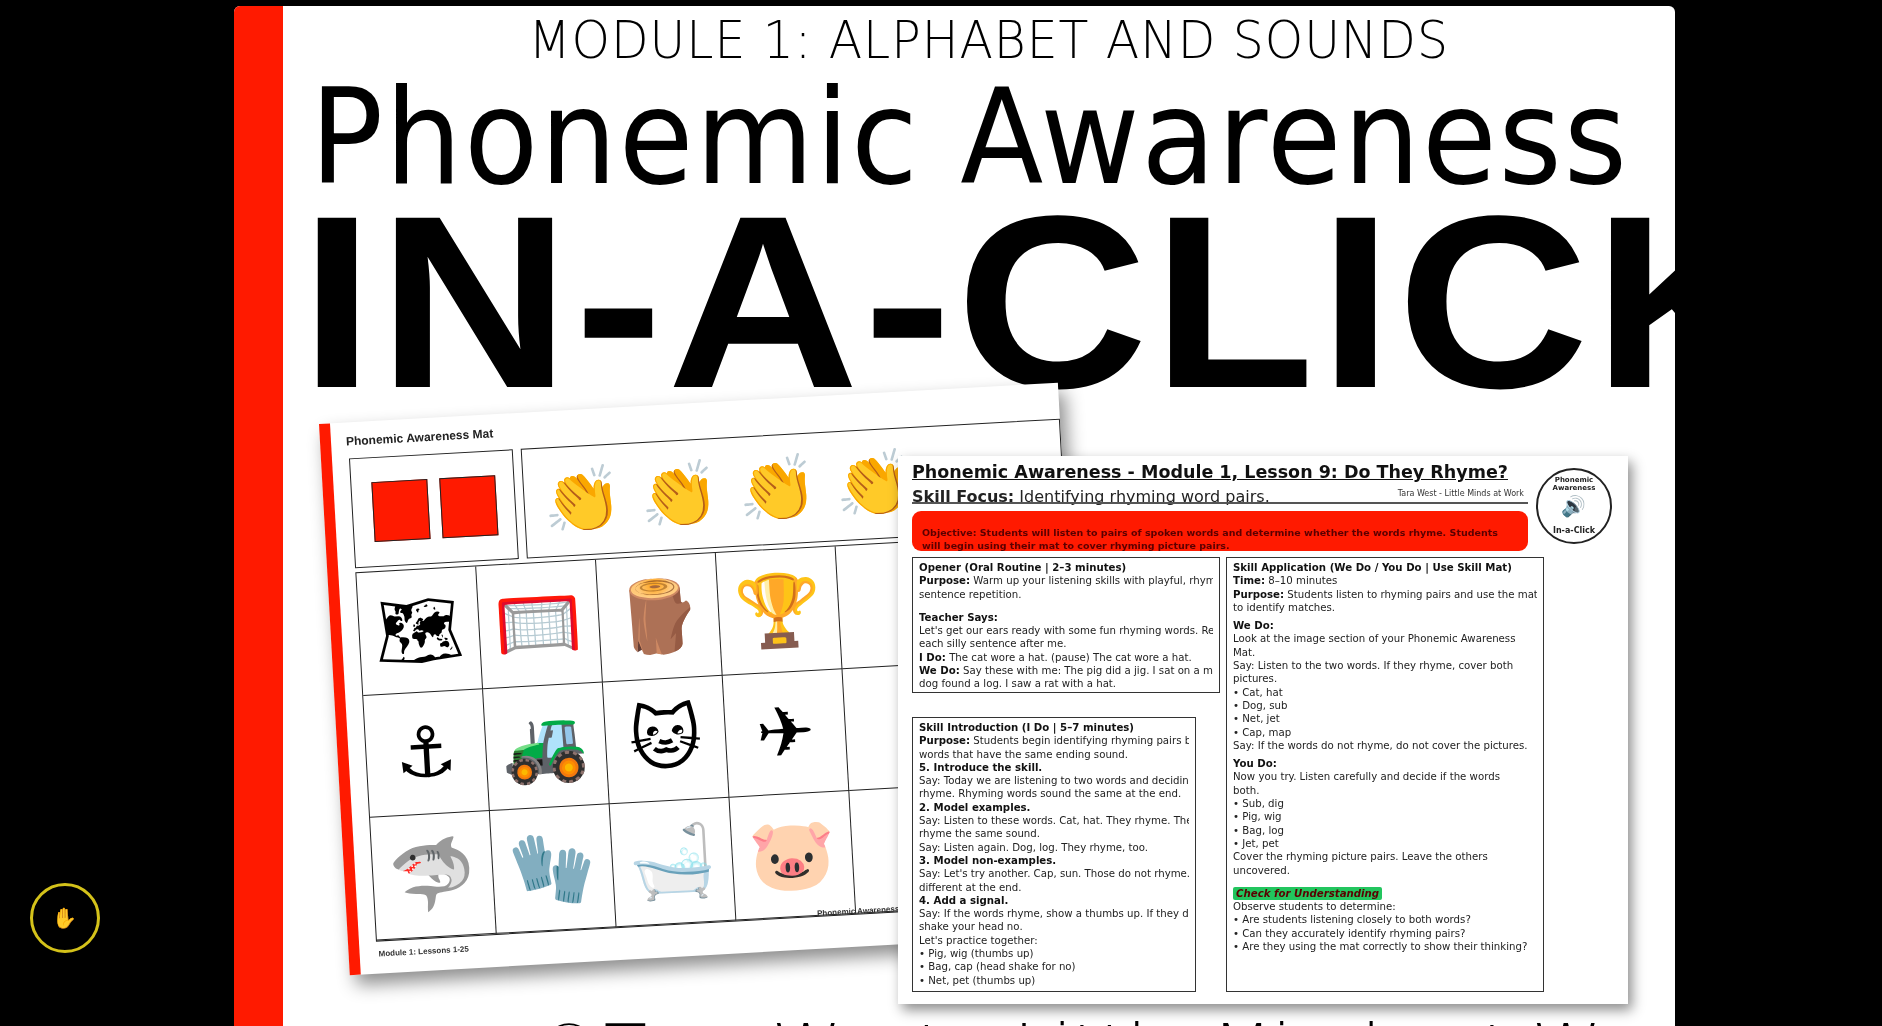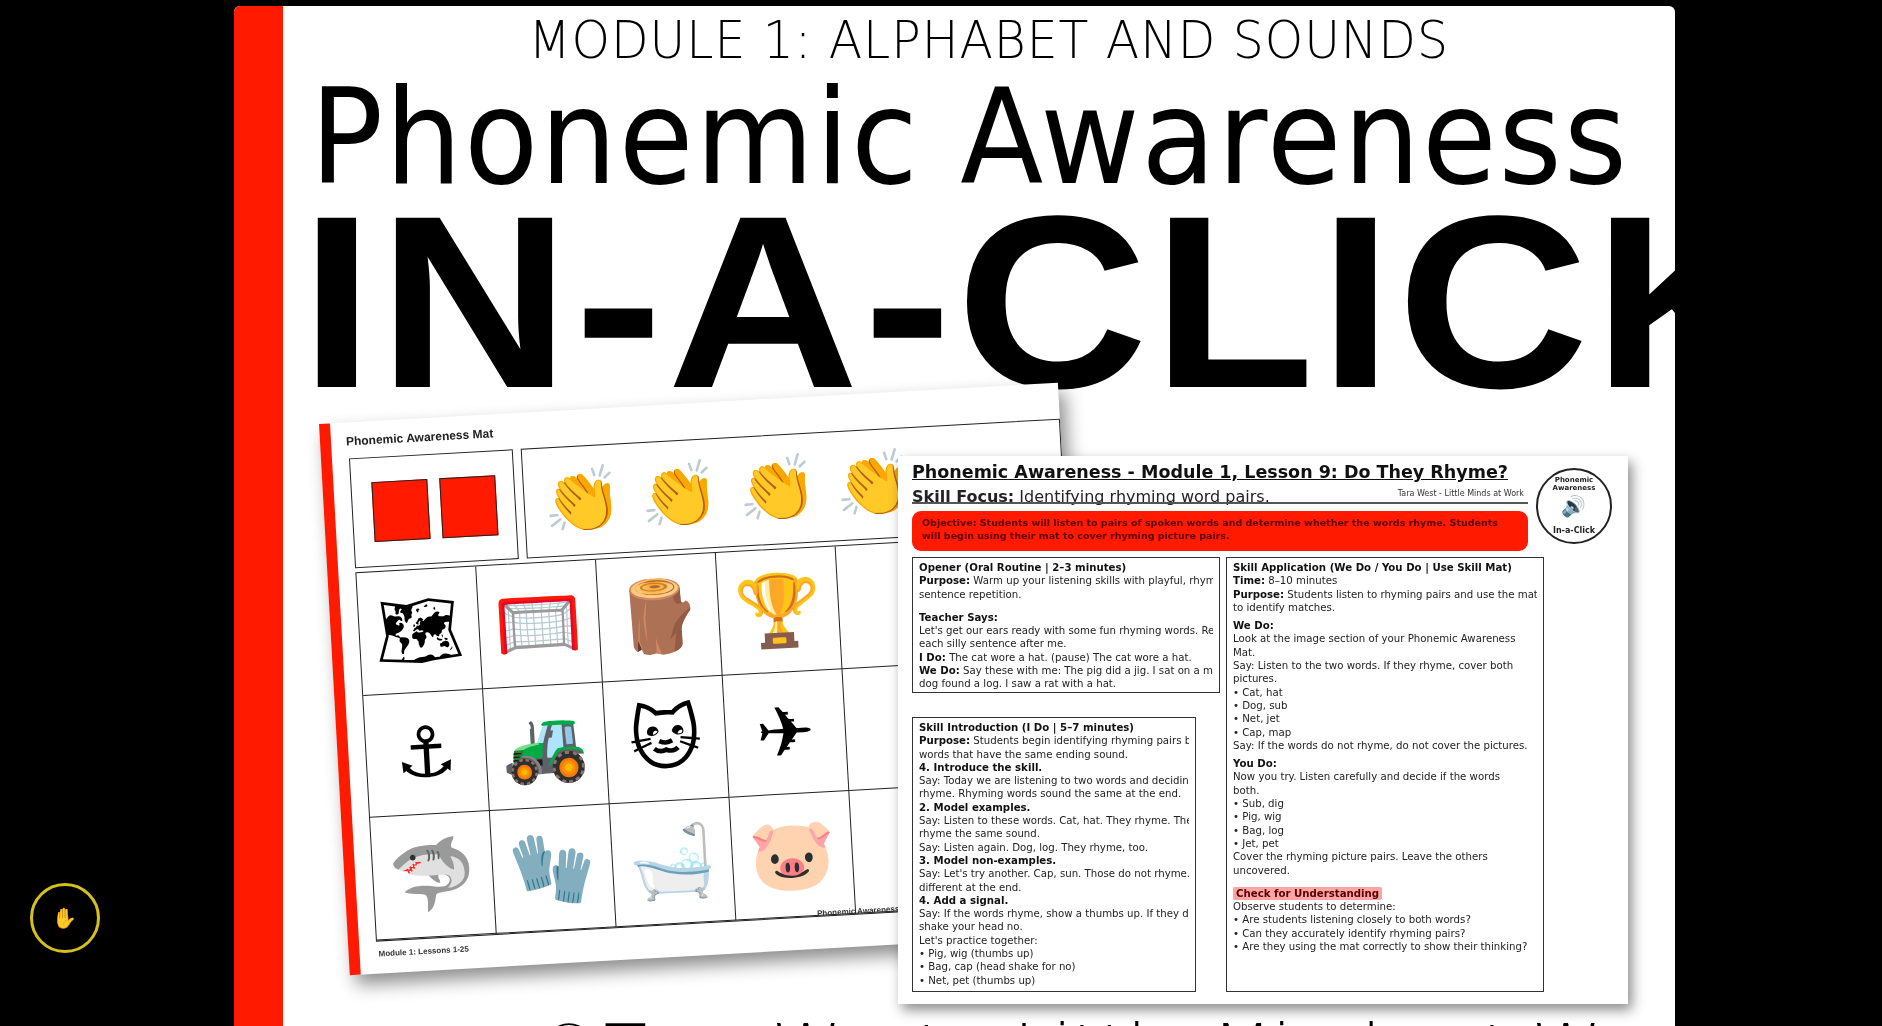--- a/index.html
+++ b/index.html
@@ -24,31 +24,31 @@
   .cell { border-right:1.5px solid #222; border-bottom:1.5px solid #222; display:flex; align-items:center; justify-content:center; font-size:70px; line-height:1; }
   .mat-foot { position:absolute; left:30px; top:528px; font-family:"Liberation Sans", sans-serif; font-weight:bold; font-size:8px; color:#333; }
   .mat-foot-r { position:absolute; left:470px; top:512px; font-family:"Liberation Sans", sans-serif; font-weight:bold; font-size:8px; color:#333; }
 
   
   .lesson { position:absolute; left:664px; top:450px; width:730px; height:548px; background:#fff; box-shadow: 4px 6px 12px rgba(0,0,0,0.45); font-family:"DejaVu Sans", sans-serif; color:#222; }
   .lp-title { position:absolute; left:14px; top:6px; font-family:"DejaVu Sans", sans-serif; font-weight:bold; font-size:17.5px; color:#111; white-space:nowrap;text-decoration:underline; }
   .lp-skill { position:absolute; left:14px; top:31px; font-size:16px; white-space:nowrap; }
   .lp-author { position:absolute; right:104px; top:33px; font-size:8px; color:#333; white-space:nowrap; }
   .lp-rule { position:absolute; left:14px; top:46px; width:616px; height:1.5px; background:#555; }
-  .lp-objective { position:absolute; left:14px; top:55px; width:616px; height:40px; background:#ff1a00; border-radius:9px; box-sizing:border-box; padding:5px 10px; font-size:9.5px; font-weight:bold; line-height:13px; color:#5a0000; }
+  .lp-objective { position:absolute; left:14px; top:55px; width:616px; height:40px; background:#ff1a00; border-radius:9px; box-sizing:border-box; padding:15px 10px; font-size:9.5px; font-weight:bold; line-height:13px; color:#5a0000; }
   .lp-badge { position:absolute; left:638px; top:12px; width:76px; height:76px; border:2px solid #222; border-radius:50%; box-sizing:border-box; display:flex; align-items:center; justify-content:center; }
   .badge-top { position:absolute; top:6px; width:100%; text-align:center; font-size:7px; font-weight:bold; }
   .badge-bot { position:absolute; bottom:7px; width:100%; text-align:center; font-size:8px; font-weight:bold; }
   .badge-icon { font-size:20px; }
   .lp-box { position:absolute; border:1.5px solid #333; box-sizing:border-box; padding:3px 6px; font-size:10.2px; line-height:13.3px; }
   .lp-box b { font-weight:bold; color:#111;margin-top:8px; }
   .opener { left:14px; top:101px; width:308px; height:136px; }
   .intro { left:14px; top:261px; width:284px; height:275px; }
   .apply { left:328px; top:101px; width:318px; height:435px; }
-  .cfu { display:inline-block; background:#fca5a5; color:#5a0000; font-weight:bold; padding:0 3px; border-radius:2px; margin-top:10px; }
+  .cfu { display:inline-block; background:#22c55e; color:#5a0000; font-weight:bold; padding:0 3px; border-radius:2px; margin-top:10px;font-style:italic; }
   .line { display:block; white-space:nowrap; overflow:hidden; }
   .gap { height:10px; }
 
   
   .hand-btn { position:absolute; left:30px; top:883px; width:70px; height:70px; border:3px solid #d4c21a; border-radius:50%; box-sizing:border-box; display:flex; align-items:center; justify-content:center; color:#fff; font-size:20px; }
 </style>
 </head>
 <body>
 
 <div class="slide">
@@ -114,21 +114,21 @@
       <span class="line">each silly sentence after me.</span>
       <span class="line"><b>I Do:</b> <span>The cat wore a hat. (pause) The cat wore a hat.</span></span>
       <span class="line"><b>We Do:</b> <span>Say these with me: The pig did a jig. I sat on a mat. The</span></span>
       <span class="line">dog found a log. I saw a rat with a hat.</span>
     </div>
 
     <div class="lp-box intro">
       <span class="line"><b>Skill Introduction (I Do | 5–7 minutes)</b></span>
       <span class="line"><b>Purpose:</b> <span>Students begin identifying rhyming pairs by listening for</span></span>
       <span class="line">words that have the same ending sound.</span>
-      <span class="line"><b>4. Introduce the skill.</b></span>
+      <span class="line"><b>5. Introduce the skill.</b></span>
       <span class="line">Say: Today we are listening to two words and deciding if they</span>
       <span class="line">rhyme. Rhyming words sound the same at the end.</span>
       <span class="line"><b>2. Model examples.</b></span>
       <span class="line">Say: Listen to these words. Cat, hat. They rhyme. They both end</span>
       <span class="line">rhyme the same sound.</span>
       <span class="line">Say: Listen again. Dog, log. They rhyme, too.</span>
       <span class="line"><b>3. Model non-examples.</b></span>
       <span class="line">Say: Let's try another. Cap, sun. Those do not rhyme. They sound</span>
       <span class="line">different at the end.</span>
       <span class="line"><b>4. Add a signal.</b></span>

